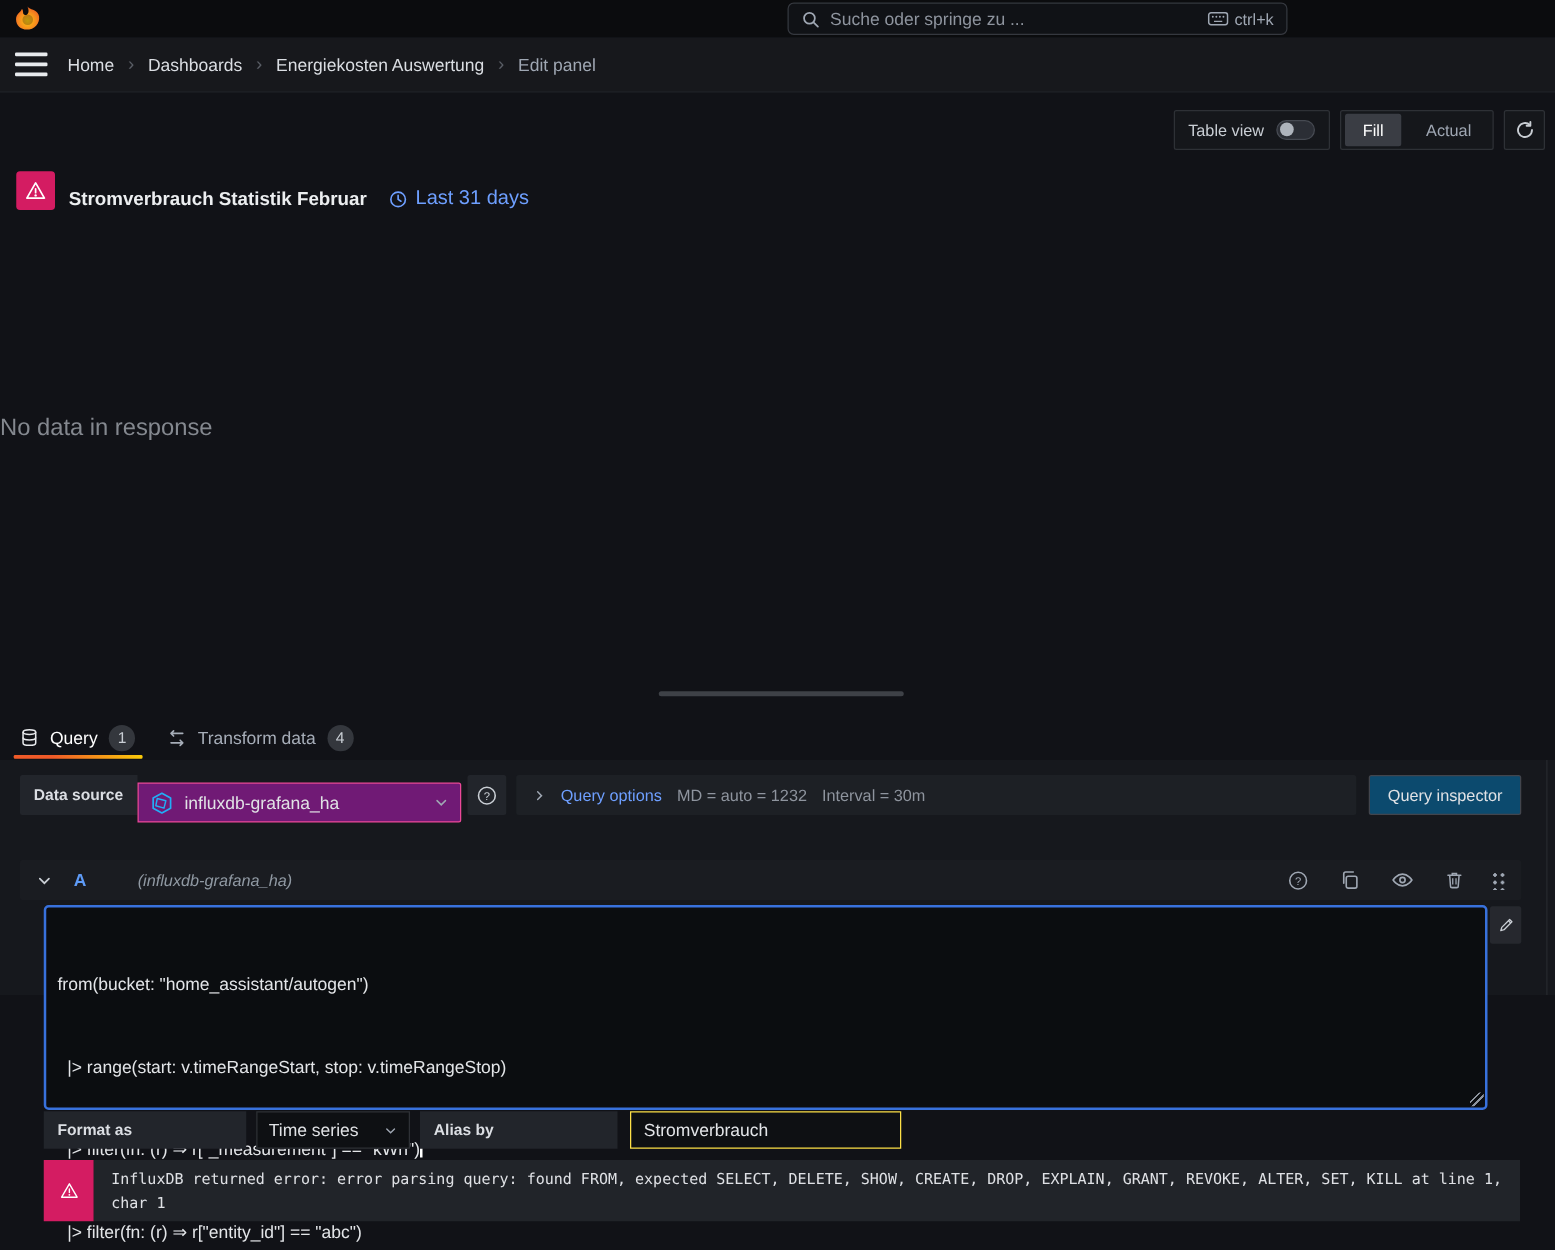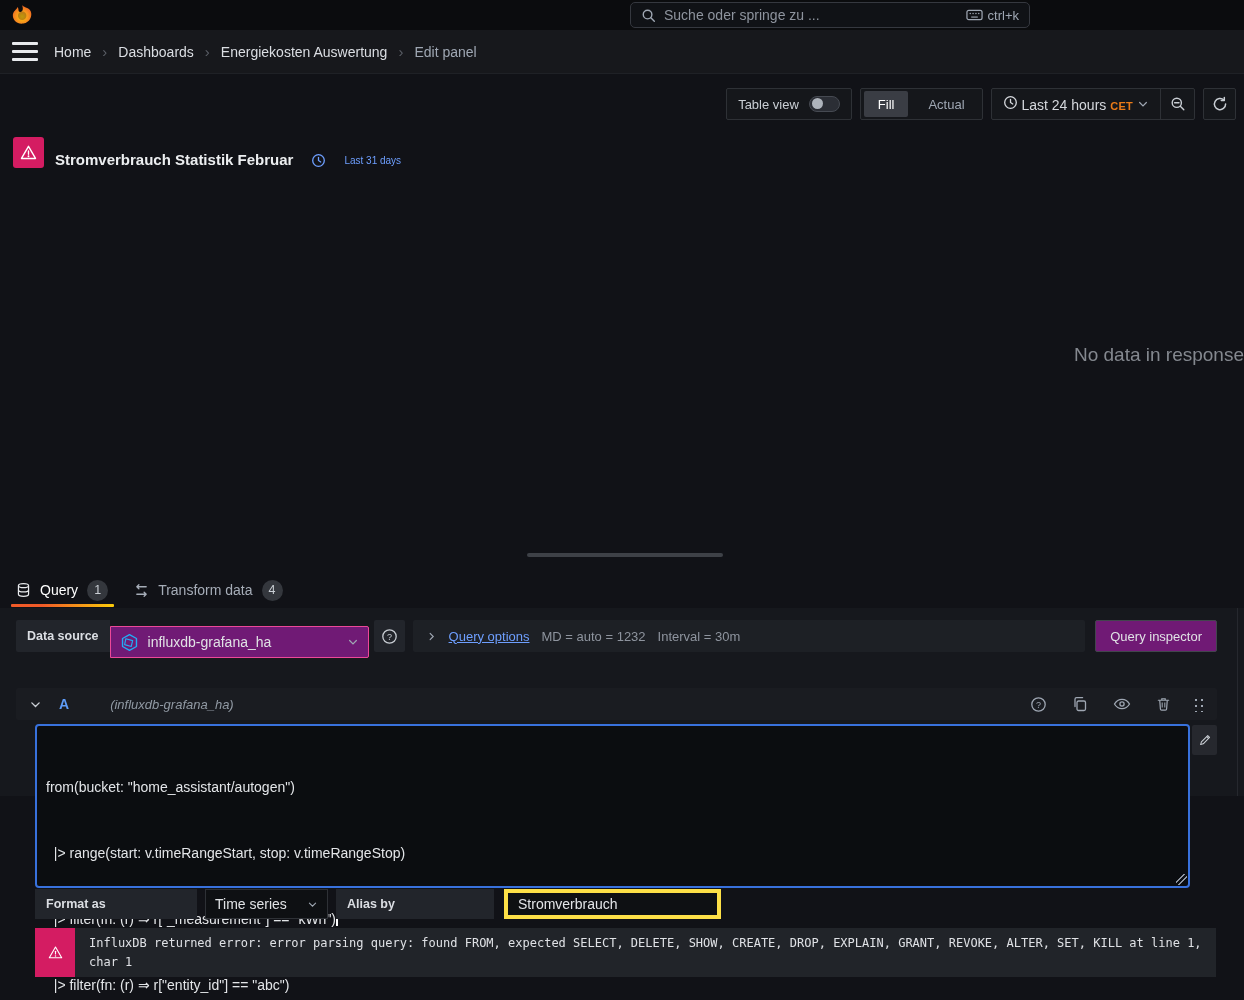--- a/index.html
+++ b/index.html
@@ -56,23 +56,23 @@
   .tz { color:#eb7b18; font-size:11px; font-weight:700; letter-spacing:.3px; }
   .zoomout-seg { width:34px; height:100%; border-left:1px solid #2e3136; display:flex; align-items:center; justify-content:center; cursor:pointer; }
   .iconbtn { width:33px; justify-content:center; cursor:pointer; }
   .icon { display:inline-flex; align-items:center; justify-content:center; color:#9fa7b3; }
   .icon svg { display:block; }
 
   
   .panel-header { position:absolute; top:137px; left:13px; display:flex; align-items:flex-end; gap:11px; }
   .alert-chip { width:31px; height:31px; background:#d41c62; border-radius:3px; display:flex; align-items:center; justify-content:center; }
   .panel-title { font-size:15px; font-weight:700; color:#eceef0; }
-  .time-info { display:flex; align-items:center; gap:18px; color:#6e9fff; font-size:10px; margin-left:7px; cursor:pointer; }
-
-  .no-data { position:absolute; top:344px; left:0; width:100%; text-align:right; color:#84888f; font-size:19px; }
+  .time-info { display:flex; align-items:center; gap:6px; color:#6e9fff; font-size:16px; margin-left:7px; cursor:pointer; }
+
+  .no-data { position:absolute; top:332px; left:0; width:100%; text-align:left; color:#84888f; font-size:19px; }
   .drag-bar { position:absolute; top:553px; left:527px; width:196px; height:4px; background:#3e4147; border-radius:2px; cursor:row-resize; }
 
   
   .tabs { position:absolute; top:575px; left:16px; display:flex; gap:26px; height:30px; align-items:center; }
   .tab { display:flex; align-items:center; gap:9px; font-size:14px; color:#a6adb8; position:relative; cursor:pointer; height:30px; }
   .tab.active { color:#ffffff; }
   .tab.active::after {
     content:""; position:absolute; left:-5px; right:-6px; bottom:-2px; height:3px;
     background:linear-gradient(90deg,#f05a28 30%,#fbca0a 99%); border-radius:1px;
   }
@@ -90,24 +90,24 @@
     background:#22252b; height:100%; display:flex; align-items:center;
     padding:0 11px; font-size:12.5px; font-weight:600; color:#dbdee3; border-radius:2px 0 0 2px; white-space:nowrap;
   }
   .ds-select {
     width:259px; height:100%; background:#701a75; border:1px solid #ec4899; border-radius:0 2px 2px 0;
     display:flex; align-items:center; padding:0 9px; gap:9px; font-size:14px; color:#e0e2e5; cursor:pointer;margin-top:12px;
   }
   .ds-select .caret { margin-left:auto; }
   .help-btn { width:31px; height:32px; background:#22252b; margin-left:5px; border-radius:2px; display:flex; align-items:center; justify-content:center; cursor:pointer; }
   .qo-bar { flex:1; height:100%; background:#1d2025; margin-left:8px; display:flex; align-items:center; padding:0 13px; gap:12px; border-radius:2px; cursor:pointer; }
-  .qo-label { color:#6e9fff; font-size:13px; font-weight:500;text-decoration:underline; }
+  .qo-label { color:#6e9fff; font-size:13px; font-weight:500; }
   .qo-stat { color:#8e949e; font-size:13px; }
   .qi-btn {
-    margin-left:10px; height:32px; background:#701a75; border:1px solid #42454d; border-radius:2px;
+    margin-left:10px; height:32px; background:#0c4a6e; border:1px solid #42454d; border-radius:2px;
     padding:0 14px; font-size:13px; font-weight:500; color:#e0e2e5; display:flex; align-items:center; cursor:pointer; white-space:nowrap;
   }
 
   .qrow { position:absolute; top:80px; left:16px; width:1201px; height:32px; background:#1a1c21; border-radius:2px; display:flex; align-items:center; padding:0 13px; }
   .refid { color:#5e9bf7; font-size:14px; font-weight:600; margin-left:17px; }
   .ds-hint { color:#9099a3; font-size:13px; font-style:italic; margin-left:41px; }
   .qrow-icons { margin-left:auto; display:flex; align-items:center; gap:25px; }
   .qrow-icons .icon { cursor:pointer; }
   .dots {
     width:11px; height:16px; margin-left:22px; cursor:grab;
@@ -132,21 +132,21 @@
   .format-row { position:absolute; top:281px; left:35px; height:30px; display:flex; align-items:center; }
   .fmt-label { background:#22252b; height:30px; display:flex; align-items:center; padding:0 11px; font-size:12.5px; font-weight:600; color:#dbdee3; }
   .fmt-label.w1 { width:162px; }
   .fmt-label.w2 { width:158px; margin-left:8px; }
   .fmt-select {
     width:123px; height:30px; margin-left:8px; background:#0e1013; border:1px solid #2e3136;
     display:flex; align-items:center; padding:0 9px; gap:6px; font-size:14px; color:#e0e2e5; cursor:pointer;
   }
   .fmt-select .caret { margin-left:auto; }
   .alias-input {
-    width:217px; height:30px; margin-left:10px; background:#0e1013; border:4px solid #fde047;
+    width:217px; height:30px; margin-left:10px; background:#0e1013; border:1px solid #fde047;
     color:#e3e5e8; font-size:14px; padding:0 10px; outline:none; font-family:"Liberation Sans",sans-serif;
   }
 
   .error-bar { position:absolute; top:320px; left:35px; width:1174px; min-height:46px; display:flex; }
   .error-stripe { width:40px; background:#d41c62; display:flex; align-items:center; justify-content:center; flex:none; }
   .error-body {
     flex:1; background:#212429; padding:6px 14px 5px;
     font-family:"DejaVu Sans Mono", monospace; font-size:12px; line-height:19px; color:#dfe1e5; white-space:pre;
   }
 </style>
@@ -214,46 +214,20 @@
     <div class="tgroup tableview">
       <span>Table view</span>
       <span class="toggle">
           <span class="toggle-knob"></span>
         </span>
     </div>
     <div class="tgroup">
       <span class="seg active">Fill</span>
       <span class="seg">Actual</span>
     </div>
-    <div class="tgroup">
-      <div class="timepicker">
-        <span class="icon">
-          <svg width="15" height="15" viewBox="0 0 16 16">
-              <circle cx="8" cy="8" r="6.2" fill="none" stroke="#d5d8dd" stroke-width="1.4"></circle>
-              <path d="M8 4.6V8l2.4 1.6" fill="none" stroke="#d5d8dd" stroke-width="1.4" stroke-linecap="round"></path>
-            </svg>
-        </span>
-        <span>Last 24 hours</span>
-        <span class="tz">CET</span>
-        <span class="icon caret">
-          <svg width="12" height="12" viewBox="0 0 16 16">
-              <path d="M3.5 6l4.5 4.5L12.5 6" fill="none" stroke="#9fa7b3" stroke-width="1.6" stroke-linecap="round"></path>
-            </svg>
-        </span>
-      </div>
-      <div class="zoomout-seg">
-        <span class="icon">
-          <svg width="16" height="16" viewBox="0 0 16 16">
-              <circle cx="6.8" cy="6.8" r="4.6" fill="none" stroke="#c9ced4" stroke-width="1.4"></circle>
-              <line x1="4.6" y1="6.8" x2="9" y2="6.8" stroke="#c9ced4" stroke-width="1.4" stroke-linecap="round"></line>
-              <line x1="10.3" y1="10.3" x2="13.8" y2="13.8" stroke="#c9ced4" stroke-width="1.4" stroke-linecap="round"></line>
-            </svg>
-        </span>
-      </div>
-    </div>
     <div class="tgroup iconbtn">
       <span class="icon">
         <svg width="16" height="16" viewBox="0 0 16 16">
             <path d="M13.6 8A5.6 5.6 0 1 1 11.9 4" fill="none" stroke="#c9ced4" stroke-width="1.5" stroke-linecap="round"></path>
             <path d="M12.3 1.6v3h-3" fill="none" stroke="#c9ced4" stroke-width="1.5" stroke-linecap="round" stroke-linejoin="round"></path>
           </svg>
       </span>
     </div>
   </div>
 

